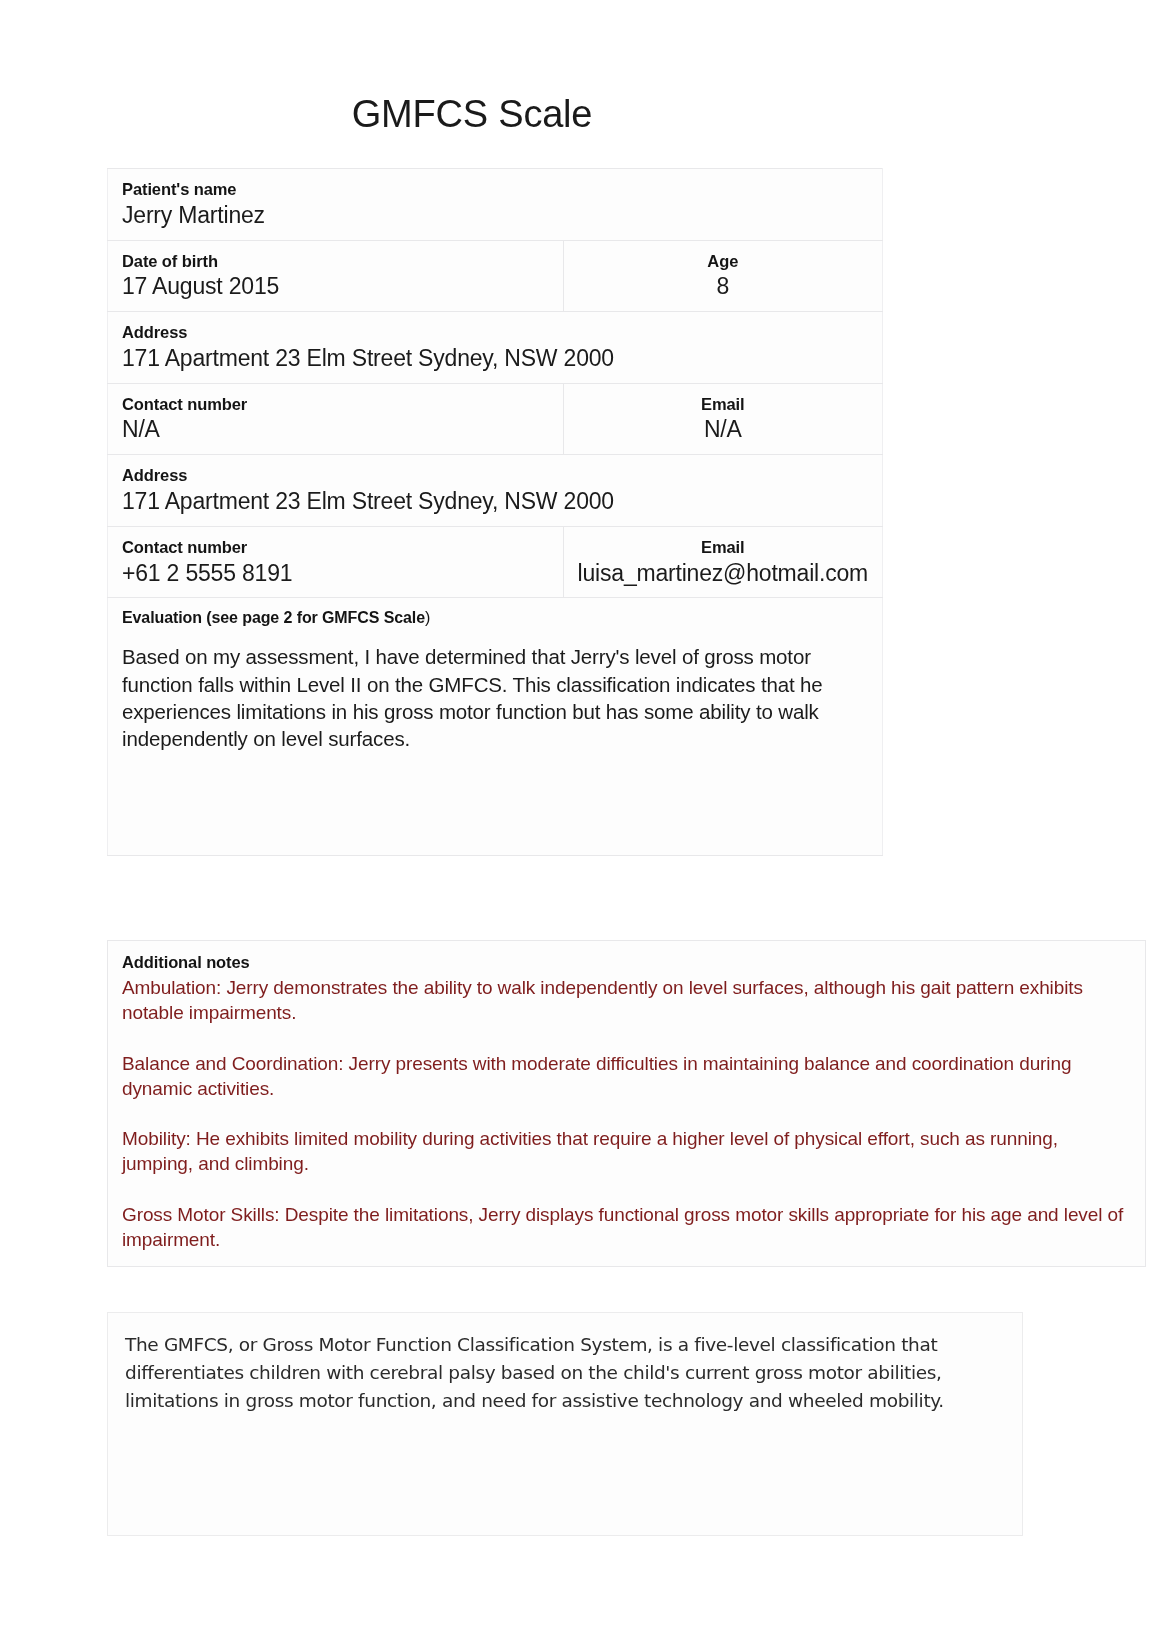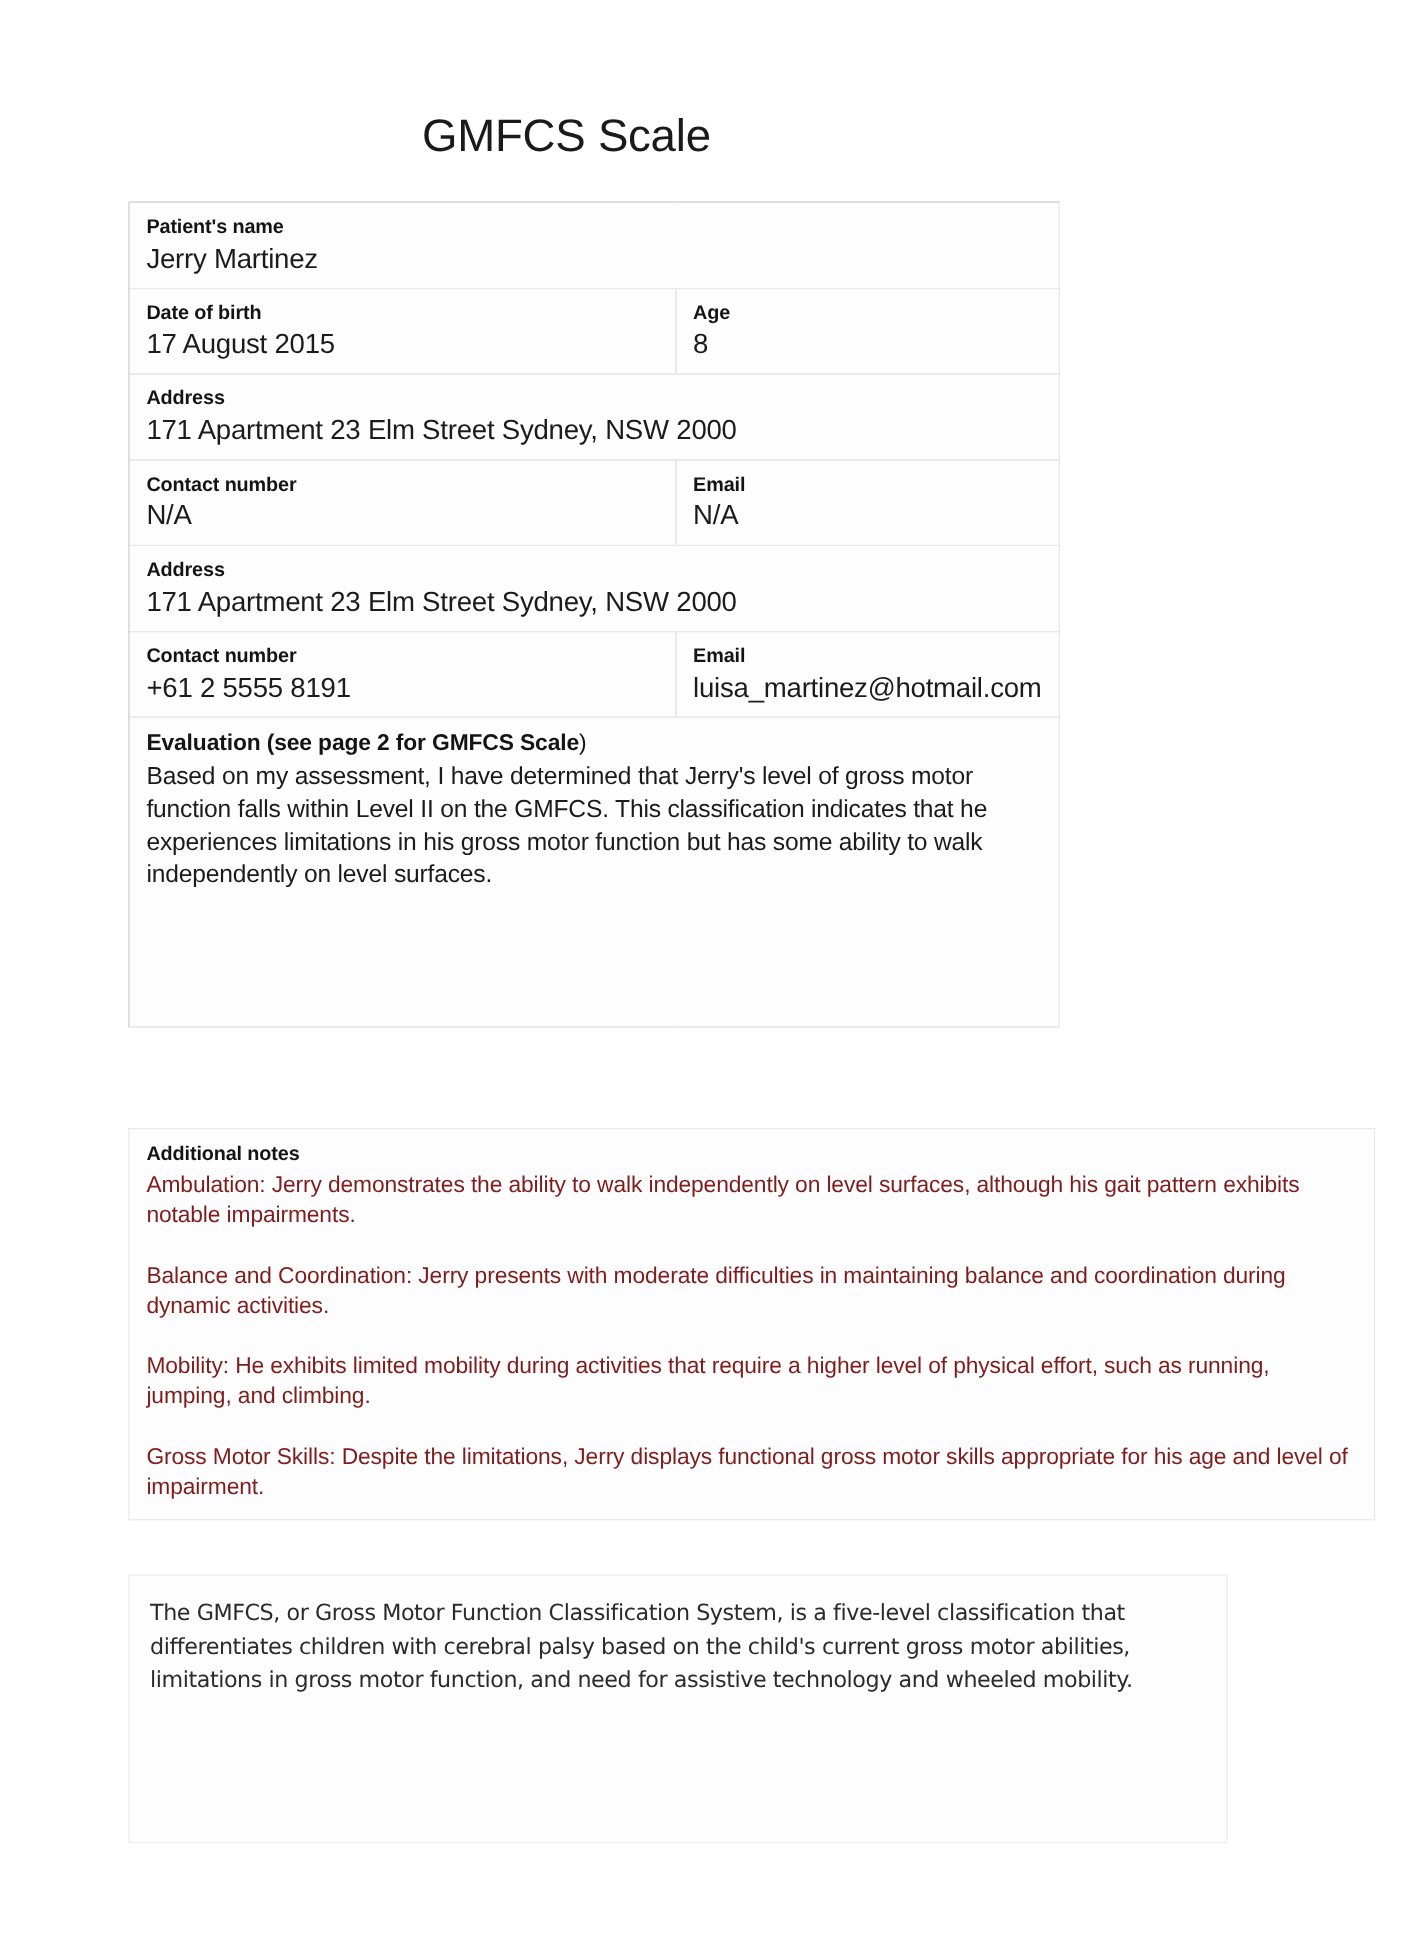--- a/index.html
+++ b/index.html
@@ -43,30 +43,30 @@
   
   .form-table {
     position: absolute;
     left: 107px;
     top: 168px;
     width: 776px;
     border-collapse: collapse;
     border-top: 1px solid #e8e8ea;
     border-left: 1px solid #efeff1;
     border-right: 1px solid #efeff1;
-    background: #a3a3a3;
+    background: #bef264;
   }
   .form-table td {
     border-bottom: 1px solid #e8e8ea;
     border-right: 1px solid #e8e8ea;
     padding: 11px 14px 10px 14px;
     vertical-align: top;
     background: #fdfdfd;
   }
-  .form-table td.last-col { border-right: none; }
+  .form-table td.last-col { border-right: none; text-align: center; }
   .form-table td.full { border-right: none; }
 
   .f-label {
     font-size: 16.5px;
     font-weight: bold;
     line-height: 1.2;
     color: #141414;
     letter-spacing: -0.1px;
     margin-bottom: 1px;
   }
@@ -75,24 +75,24 @@
     font-weight: normal;
     line-height: 1.25;
     color: #1b1b1b;
     letter-spacing: -0.2px;
     white-space: nowrap;
   }
 
   
   .eval-cell { height: 258px; }
   .eval-head {
-    font-size: 19px;
+    font-size: 16px;
     font-weight: bold;
     color: #141414;
-    margin-bottom: 2px;
+    margin-bottom: 16px;
     letter-spacing: -0.1px;
   }
   .eval-head .paren-close {
     font-weight: normal;
   }
   .eval-body {
     font-size: 20.5px;
     line-height: 1.33;
     color: #1b1b1b;
     letter-spacing: -0.15px;

